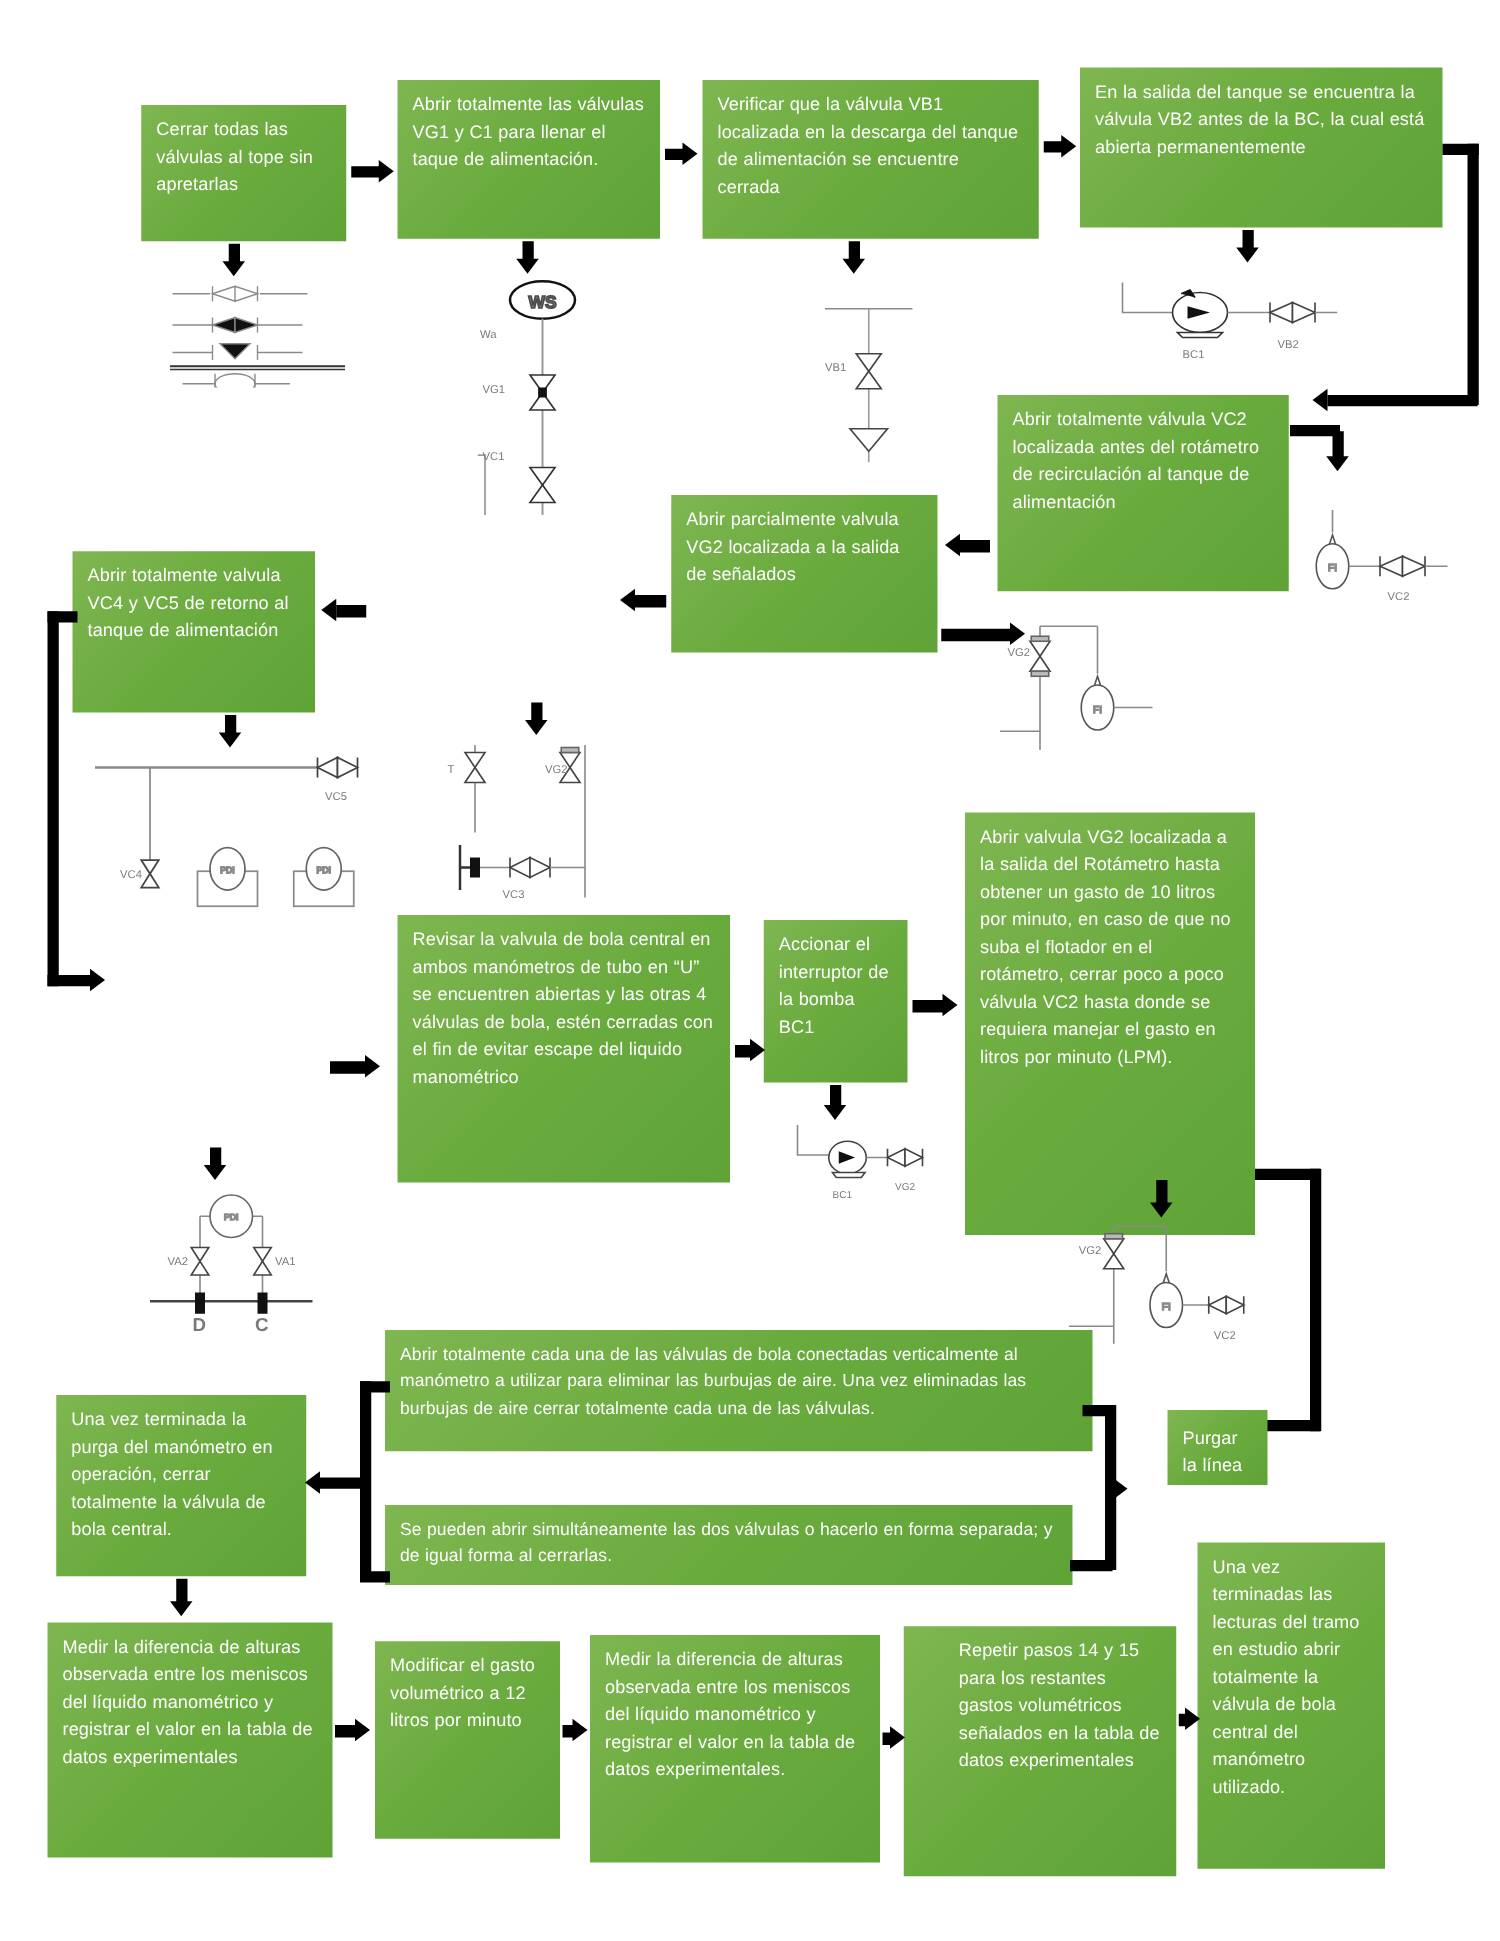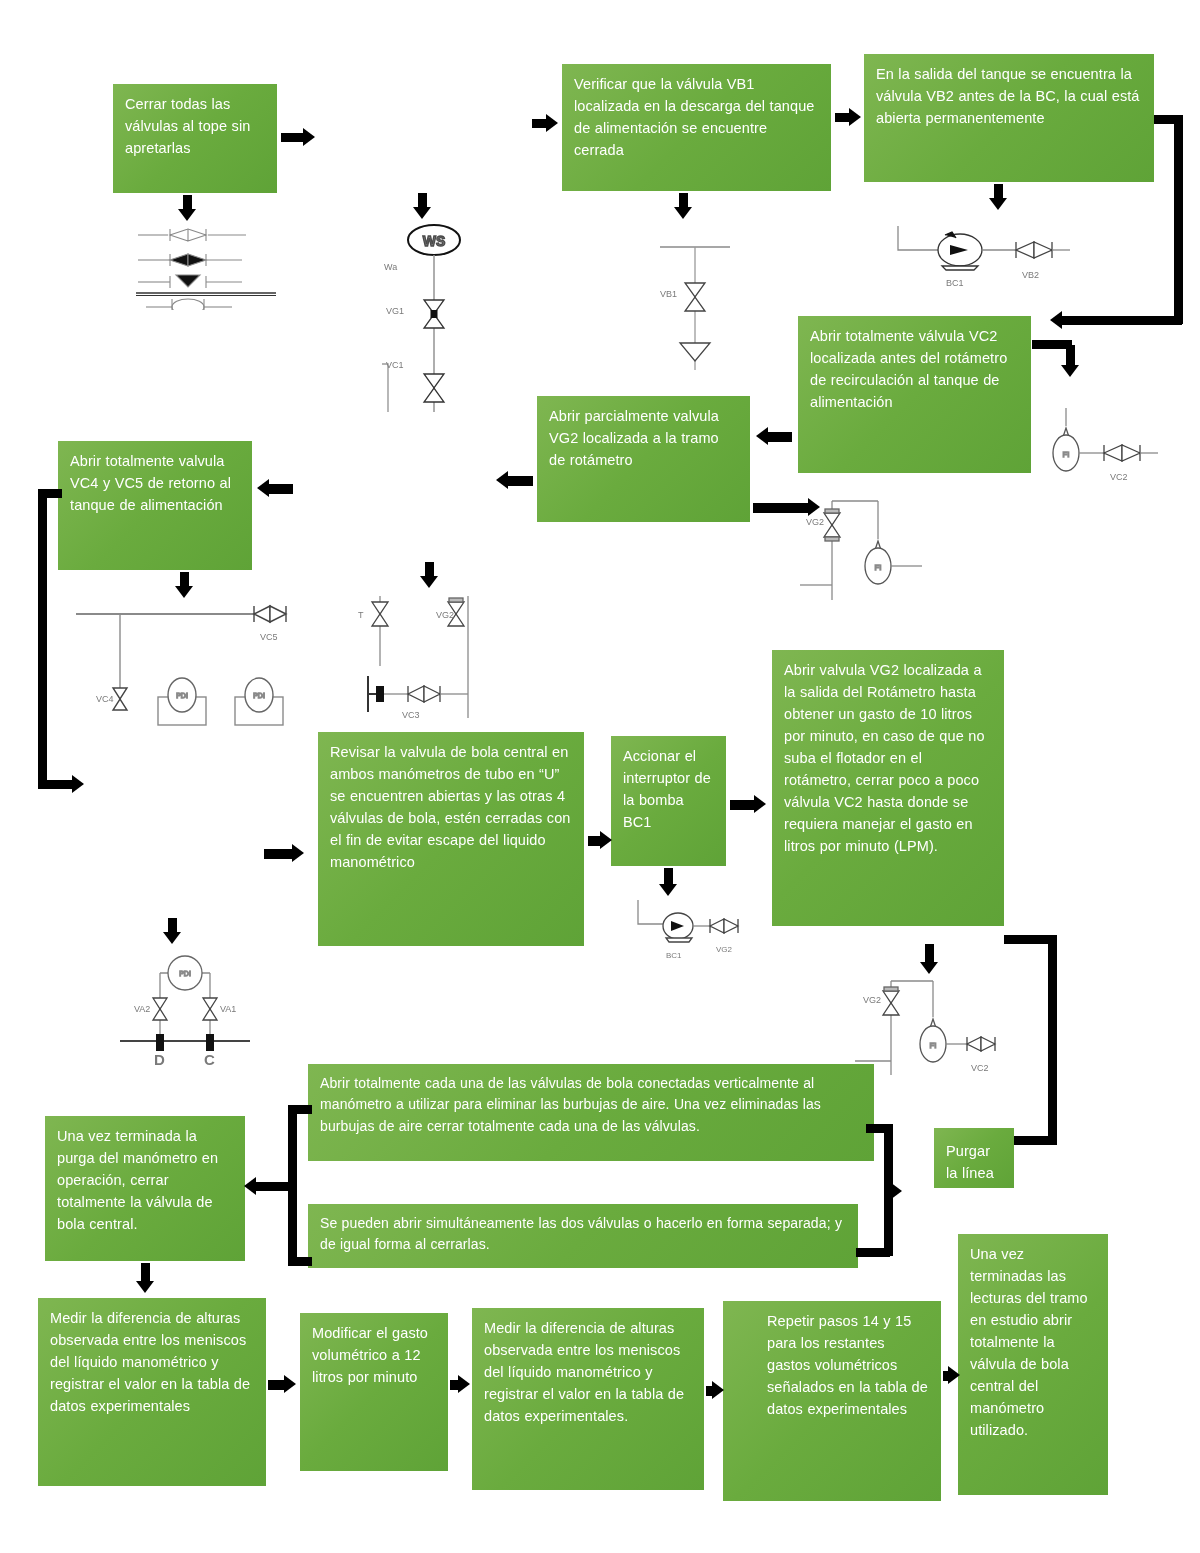--- a/index.html
+++ b/index.html
@@ -64,20 +64,21 @@
     fill: #7a7a7a;
   }
 </style>
 </head>
 <body>
 
 <div id="canvas">
 
   <div class="box" style="left:113px; top:84px; width:164px; height:109px;">Cerrar todas las válvulas al tope sin apretarlas</div>
 
+  <div class="box" style="left:318px; top:64px; width:210px; height:127px;">Abrir totalmente las válvulas VG1 y C1 para llenar el taque de alimentación.</div>
 
   <div class="box" style="left:562px; top:64px; width:269px; height:127px;">Verificar que la válvula VB1 localizada en la descarga del tanque de alimentación se encuentre cerrada</div>
 
   <div class="box" style="left:864px; top:54px; width:290px; height:128px;">En la salida del tanque se encuentra la válvula VB2 antes de la BC, la cual está abierta permanentemente</div>
 
   <div class="arrow" style="left:281px; top:133px; width:24px; height:9px;"></div>
   <div class="ah ah-right" style="left:303px; top:128px;"></div>
 
   <div class="arrow" style="left:532px; top:119px; width:16px; height:9px;"></div>
   <div class="ah ah-right" style="left:546px; top:114px;"></div>
@@ -178,21 +179,21 @@
         <path d="M162 22 L162 38 M162 30 L144 22 L144 38 Z" fill="#fff" stroke="#444"></path>
         <line x1="162" y1="30" x2="180" y2="30"></line>
       </g>
       <text x="56" y="66" font-size="9">BC1</text>
       <text x="132" y="58" font-size="9">VB2</text>
     </svg>
   </div>
 
   <div class="box" style="left:798px; top:316px; width:233px; height:157px;">Abrir totalmente válvula VC2 localizada antes del rotámetro de recirculación al tanque de alimentación</div>
 
-  <div class="box" style="left:537px; top:396px; width:213px; height:126px;">Abrir parcialmente valvula VG2 localizada a la tramo de rotámetro</div>
+  <div class="box" style="left:537px; top:396px; width:213px; height:126px;">Abrir parcialmente valvula VG2 localizada a la salida de señalados</div>
 
 
   <div class="box" style="left:58px; top:441px; width:194px; height:129px;">Abrir totalmente valvula VC4 y VC5 de retorno al tanque de alimentación</div>
 
   <div class="arrow" style="left:768px; top:432px; width:24px; height:10px;"></div>
   <div class="ah ah-left" style="left:756px; top:427px;"></div>
 
   <div class="arrow" style="left:508px; top:476px; width:25px; height:10px;"></div>
   <div class="ah ah-left" style="left:496px; top:471px;"></div>
 
@@ -301,21 +302,21 @@
       <text x="86" y="30" font-size="9">VG2</text>
       <text x="52" y="130" font-size="9">VC3</text>
     </svg>
   </div>
 
 
   <div class="box" style="left:318px; top:732px; width:266px; height:214px;">Revisar la valvula de bola central en ambos manómetros de tubo en “U” se encuentren abiertas y las otras 4 válvulas de bola, estén cerradas con el fin de evitar escape del liquido manométrico</div>
 
   <div class="box" style="left:611px; top:736px; width:115px; height:130px;">Accionar el interruptor de la bomba BC1</div>
 
-  <div class="box" style="left:772px; top:650px; width:232px; height:276px;">Abrir valvula VG2 localizada a la salida del Rotámetro hasta obtener un gasto de 10 litros por minuto, en caso de que no suba el flotador en el rotámetro, cerrar poco a poco válvula VC2 hasta donde se requiera manejar el gasto en litros por minuto (LPM).</div>
+  <div class="box" style="left:772px; top:650px; width:232px; height:338px;">Abrir valvula VG2 localizada a la salida del Rotámetro hasta obtener un gasto de 10 litros por minuto, en caso de que no suba el flotador en el rotámetro, cerrar poco a poco válvula VC2 hasta donde se requiera manejar el gasto en litros por minuto (LPM).</div>
 
   <div class="arrow" style="left:264px; top:849px; width:30px; height:10px;"></div>
   <div class="ah ah-right" style="left:292px; top:844px;"></div>
 
   <div class="arrow" style="left:588px; top:836px; width:14px; height:10px;"></div>
   <div class="ah ah-right" style="left:600px; top:831px;"></div>
 
   <div class="arrow" style="left:730px; top:800px; width:26px; height:10px;"></div>
   <div class="ah ah-right" style="left:754px; top:795px;"></div>
 

